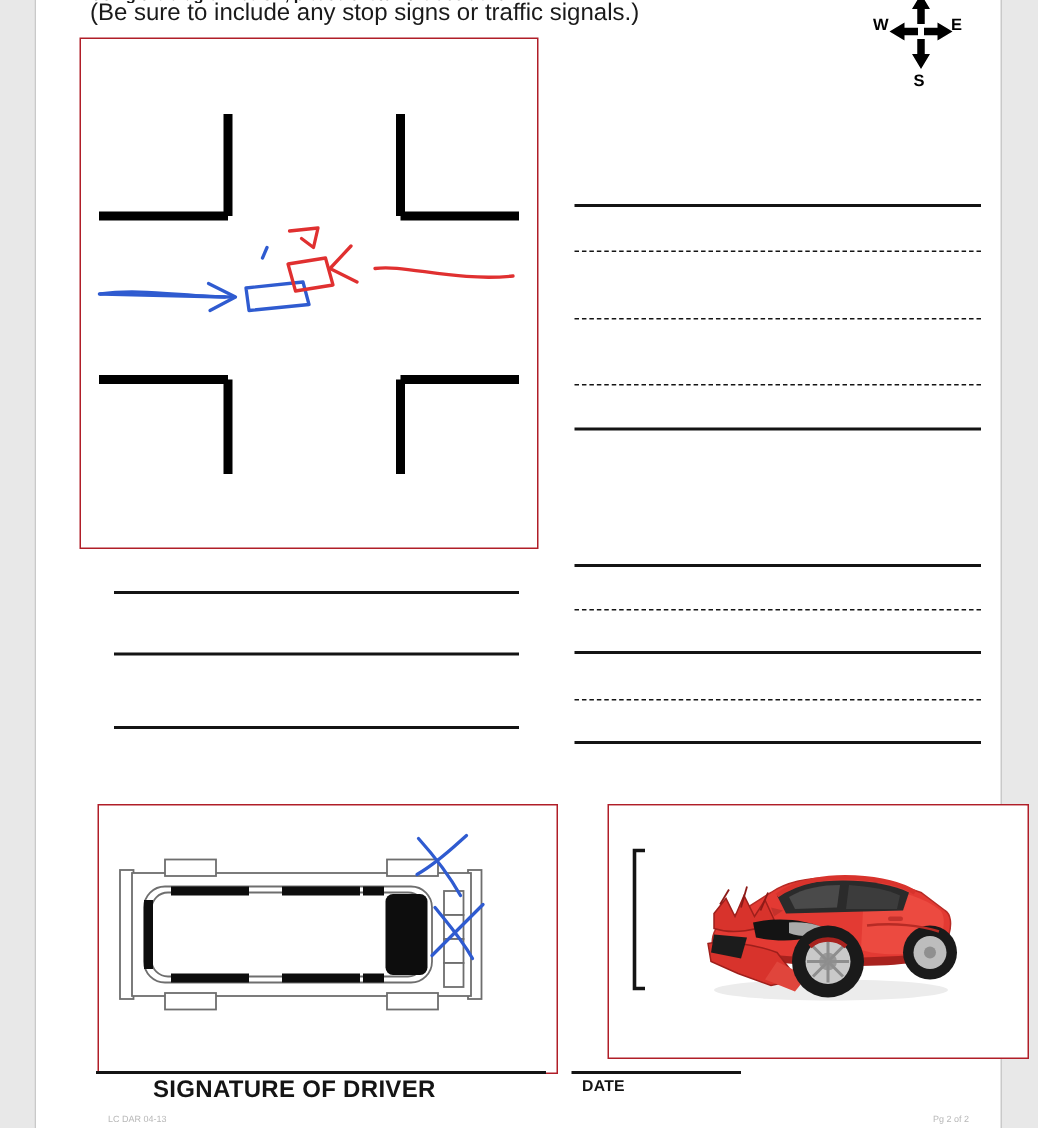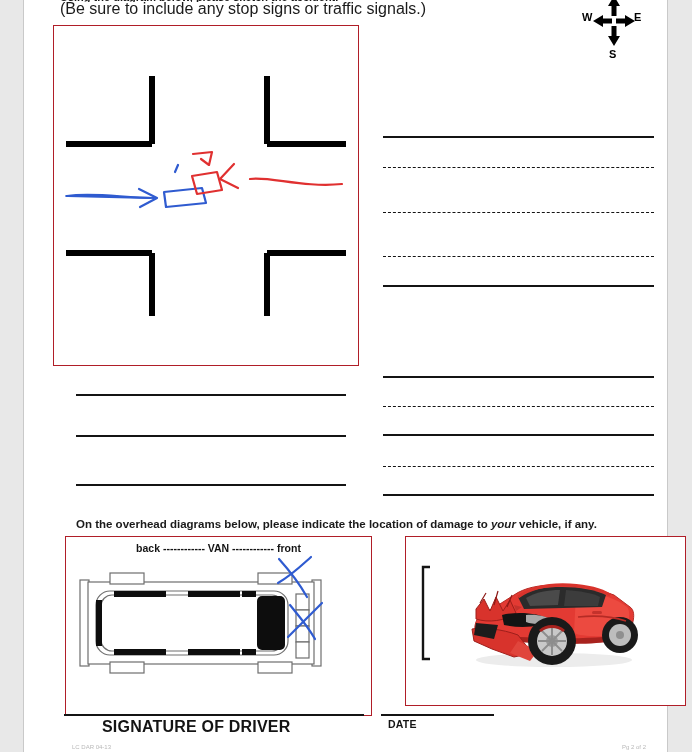--- a/index.html
+++ b/index.html
@@ -326,26 +326,22 @@
     <div class="rule dashed" style="left:359px; top:212px; width:271px;"></div>
     <div class="rule dashed" style="left:359px; top:256px; width:271px;"></div>
     <div class="rule solid" style="left:359px; top:285px; width:271px;"></div>
 
     <div class="rule solid" style="left:359px; top:376px; width:271px;"></div>
     <div class="rule dashed" style="left:359px; top:406px; width:271px;"></div>
     <div class="rule solid" style="left:359px; top:434px; width:271px;"></div>
     <div class="rule dashed" style="left:359px; top:466px; width:271px;"></div>
     <div class="rule solid" style="left:359px; top:494px; width:271px;"></div>
 
-    <div class="damage-instr">
-      <span>On the overhead diagrams below, please indicate the location of damage to </span><em>your</em><span> vehicle, if any.</span>
-    </div>
 
     <div class="van-box">
-      <div class="van-caption">back ------------ VAN ------------ front</div>
 
       <svg width="304" height="160" viewBox="0 0 304 160" style="position:absolute;left:0;top:16px;">
         <g stroke="#6e6e6e" stroke-width="1.2" fill="#ffffff">
 
           <rect x="14" y="27" width="9" height="86"></rect>
 
           <rect x="246" y="27" width="9" height="86"></rect>
 
           <rect x="22" y="29" width="226" height="82"></rect>
 

